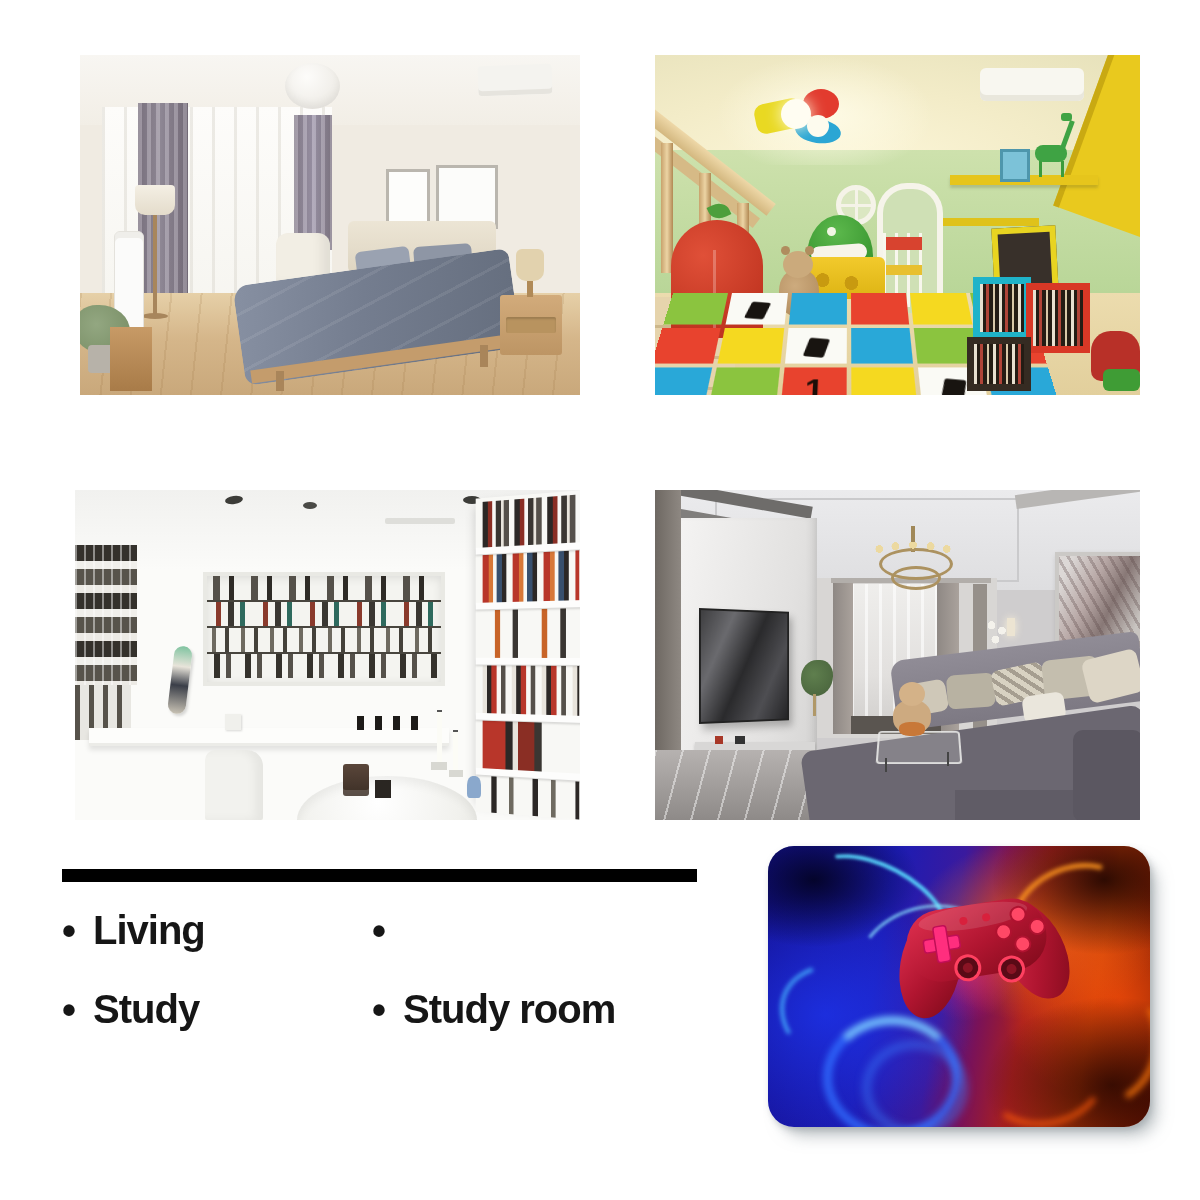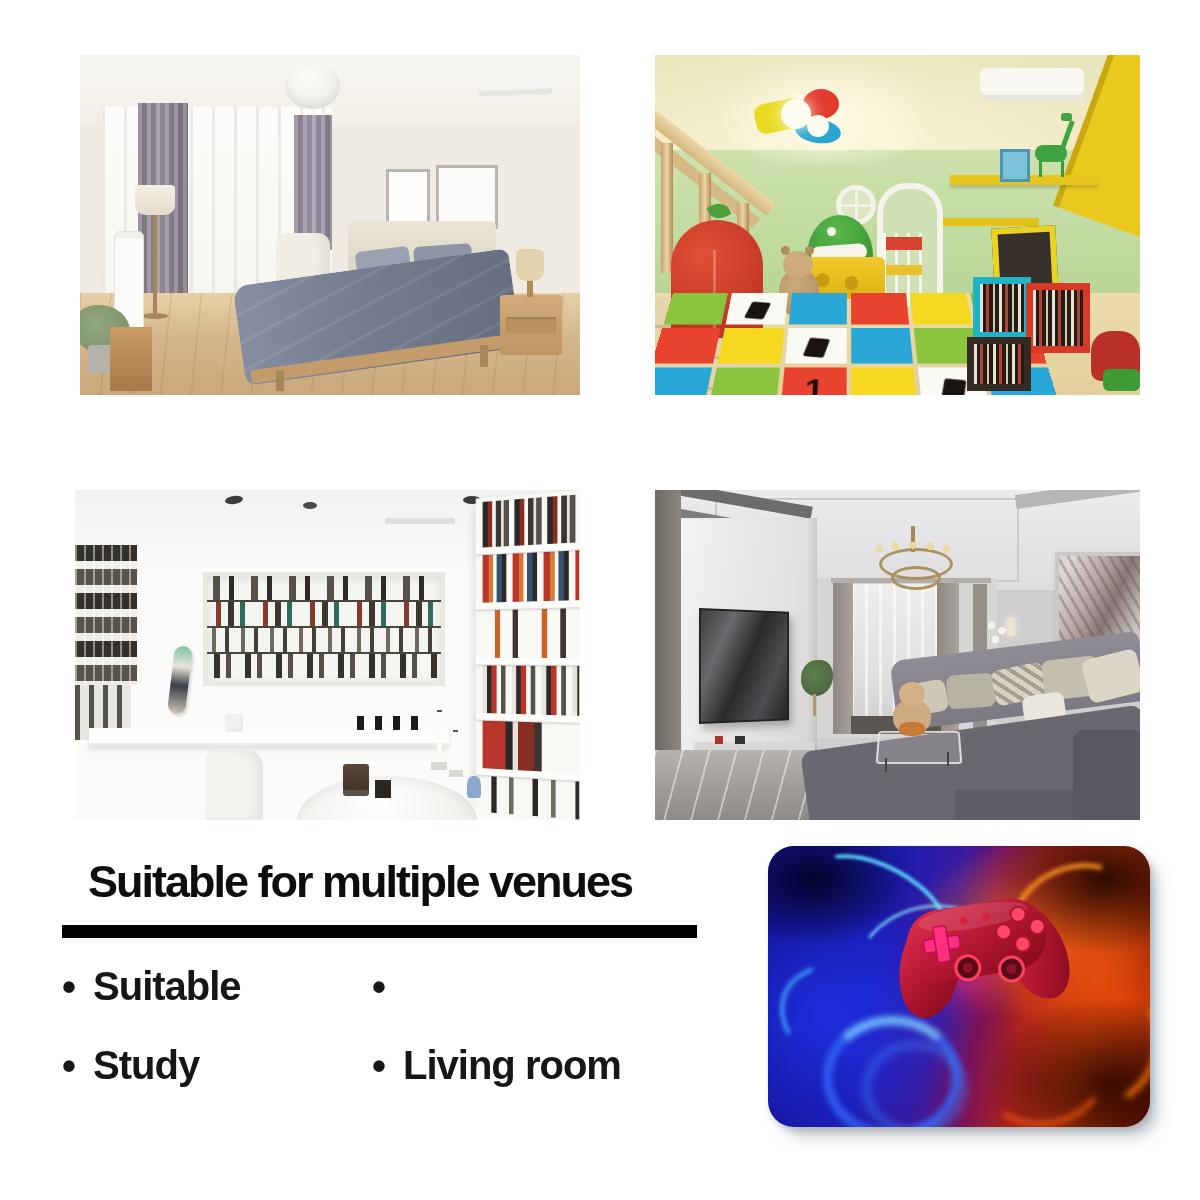--- a/index.html
+++ b/index.html
@@ -425,37 +425,36 @@
     <div class="lv-sofa-arm"></div>
     <div class="lv-table"></div>
     <div class="lv-tleg1"></div>
     <div class="lv-tleg2"></div>
     <div class="lv-teddy-body"></div>
     <div class="lv-teddy-head"></div>
     <div class="lv-teddy-base"></div>
   </div>
 
   <div id="caption">
-    <h1>Suitable for multiple venues</h1>
     <div class="rule"></div>
     <ul class="venues">
       <li>
           <span class="bullet">•</span>
-          <span>Suitable</span>
+          <span>Living</span>
         </li>
       <li>
           <span class="bullet">•</span>
         </li>
       <li>
           <span class="bullet">•</span>
           <span>Study</span>
         </li>
       <li>
           <span class="bullet">•</span>
-          <span>Living room</span>
+          <span>Study room</span>
         </li>
     </ul>
   </div>
 
   <div class="pad" id="pad">
     <div class="pad-bg"></div>
     <div class="pad-streak1"></div>
     <div class="pad-streak2"></div>
     <div class="pad-streak3"></div>
     <div class="pad-ring-blue"></div>

